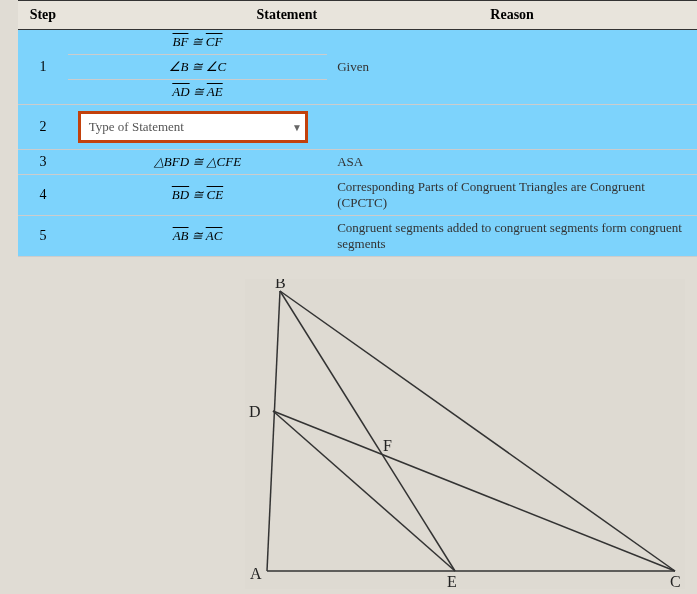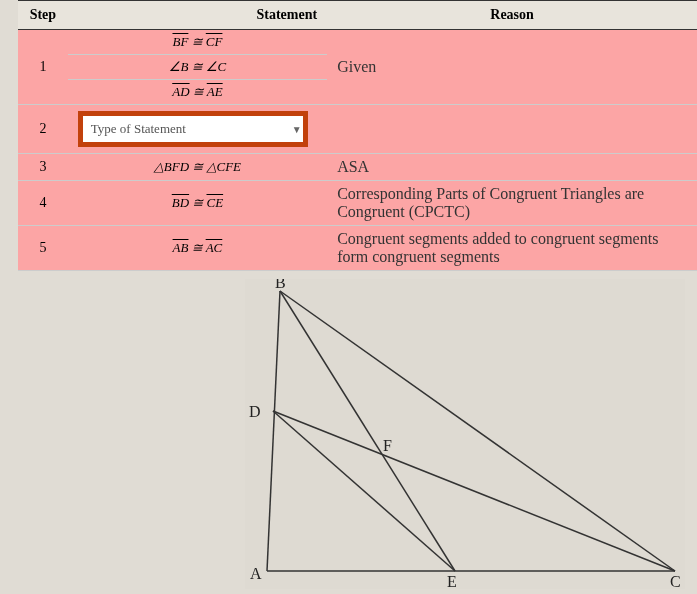--- a/index.html
+++ b/index.html
@@ -28,21 +28,21 @@
     }
 
     th.step-col { width: 50px; text-align: center; }
     th.stmt-col { width: 260px; text-align: right; }
     th.reason-col { width: 387px; }
 
     td {
       padding: 4px 10px;
       font-size: 13px;
       vertical-align: middle;
-      background: #fca5a5;
+      background: #7dd3fc;
       border-bottom: 1px solid #ccc;
     }
 
     td.step-cell {
       text-align: center;
       font-size: 14px;
       vertical-align: middle;
     }
 
     td.stmt-cell {
@@ -56,21 +56,21 @@
     .overline {
       text-decoration: overline;
       font-style: italic;
     }
 
     .dropdown-cell {
       padding: 6px 10px;
     }
 
     .reason-text {
-      font-size: 16px;
+      font-size: 13px;
       color: #333;
     }
 
     .italic-math {
       font-style: italic;
     }
   </style>
 </head>
 <body>
 
@@ -104,21 +104,21 @@
         <tr>
           <td class="stmt-cell">
             <span class="italic-math"><span class="overline">AD</span> ≅ <span class="overline">AE</span></span>
           </td>
         </tr>
 
         <tr>
           <td class="step-cell">2</td>
           <td class="dropdown-cell">
             <div style="position:relative; display:inline-block; width:230px;">
-              <div style="border:5px solid #c2410c; background:white; padding:5px 24px 5px 8px; font-size:13px; color:#555; cursor:pointer;">
+              <div style="border:3px solid #c2410c; background:white; padding:5px 24px 5px 8px; font-size:13px; color:#555; cursor:pointer;">
                 <span>Type of Statement</span>
                 <span style="position:absolute; right:6px; top:50%; transform:translateY(-50%); font-size:10px; color:#666;">▼</span>
               </div>
             </div>
           </td>
           <td class="reason-cell"></td>
         </tr>
 
         <tr>
           <td class="step-cell">3</td>

